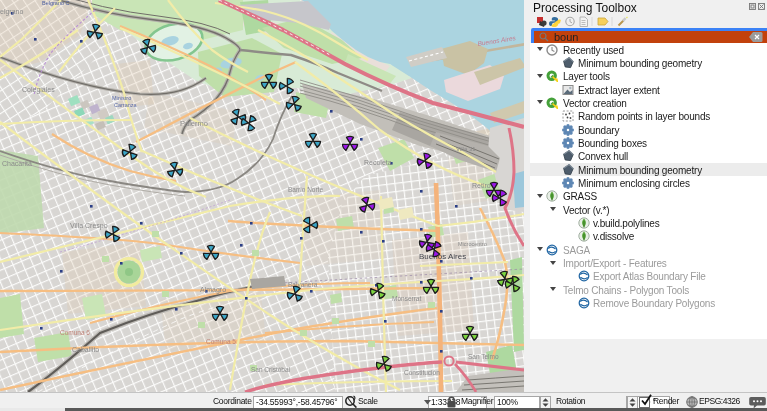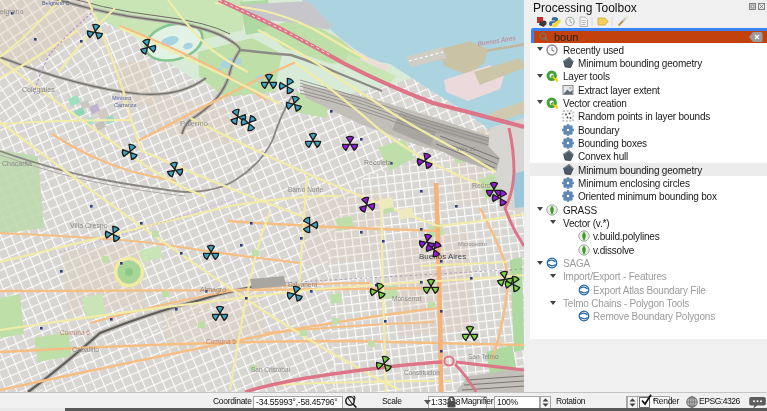--- a/index.html
+++ b/index.html
@@ -448,26 +448,20 @@
         </svg>
         <span class="t" style="left:48px">Minimum bounding geometry</span>
       </div>
     <div class="row">
         <svg class="ic" style="left:32px" viewBox="0 0 12 12">
           <use href="#i-star"></use>
         </svg>
         <span class="t" style="left:48px">Minimum enclosing circles</span>
       </div>
     <div class="row">
-        <svg class="ic" style="left:32px" viewBox="0 0 12 12">
-          <use href="#i-star"></use>
-        </svg>
-        <span class="t" style="left:48px">Oriented minimum bounding box</span>
-      </div>
-    <div class="row">
         <i class="arr" style="left:7px"></i>
         <svg class="ic" style="left:16px" viewBox="0 0 12 12">
           <use href="#i-grass"></use>
         </svg>
         <span class="t" style="left:33px">GRASS</span>
       </div>
     <div class="row">
         <i class="arr" style="left:20px"></i>
         <span class="t" style="left:33px">Vector (v.*)</span>
       </div>
@@ -514,21 +508,21 @@
 </div>
 <div id="status">
   <span class="sl" style="left:213px;">Coordinate</span>
   <div class="sbox" style="left:253px;width:84px;">-34.55993°,-58.45796°</div>
   <svg style="position:absolute;left:345px;top:2px;" width="12" height="13" viewBox="0 0 12 13">
       <circle cx="5" cy="6" r="4.2" fill="none" stroke="#222" stroke-width="1.5"></circle>
       <path d="M8 9 L11.4 12.6" stroke="#222" stroke-width="1.6"></path>
       <path d="M2.2 2 L8 10" stroke="#222" stroke-width="1.1"></path>
       <path d="M8.5 1 C10.5 2 10.5 4 8.5 5.2" stroke="#222" stroke-width="1.1" fill="none"></path>
     </svg>
-  <span class="sl" style="left:358px;margin-left:24px;">Scale</span>
+  <span class="sl" style="left:358px;">Scale</span>
   <div class="sbox" style="left:380px;width:53px;margin-left:48px;">1:33338</div>
   <svg style="position:absolute;left:424px;top:7px;" width="8" height="5">
       <path d="M0 0 h7 l-3.5 4.5z" fill="#555"></path>
     </svg>
   <svg style="position:absolute;left:446px;top:2.5px;" width="11" height="12" viewBox="0 0 11 12">
       <rect x="1.5" y="5" width="8" height="6.5" rx="1" fill="#4a4a4a"></rect>
       <path d="M3 5 v-1.2 a2.5 2.5 0 0 1 5 0 V5" fill="none" stroke="#4a4a4a" stroke-width="1.6"></path>
     </svg>
   <span class="sl" style="left:461px;">Magnifier</span>
   <div class="sbox" style="left:494px;width:40px;">100%</div>

